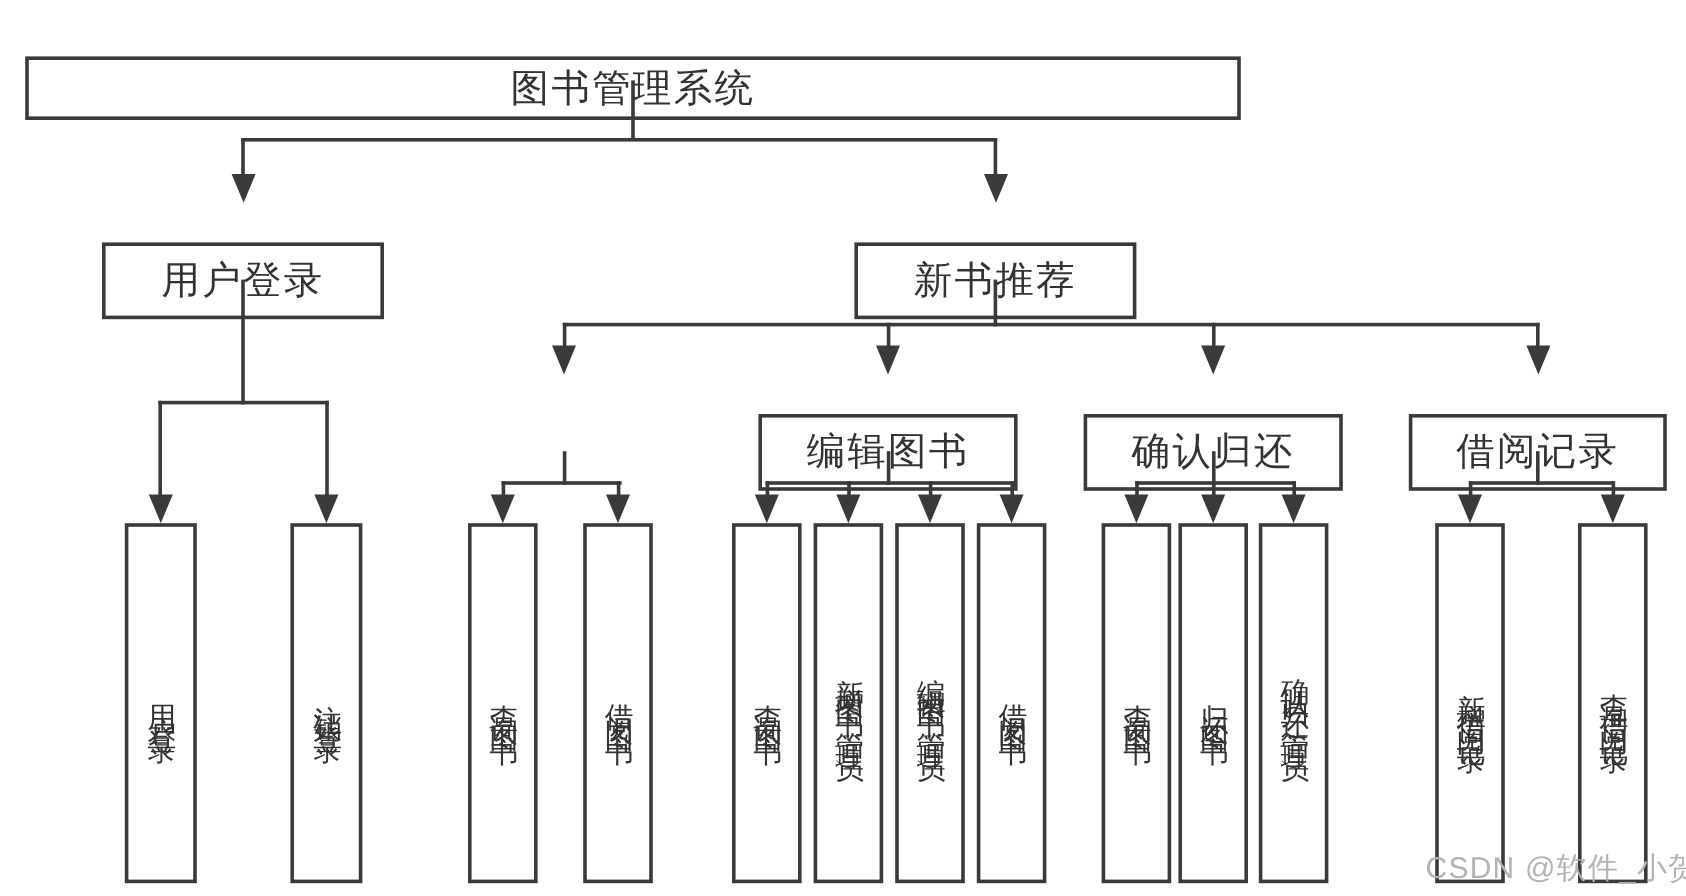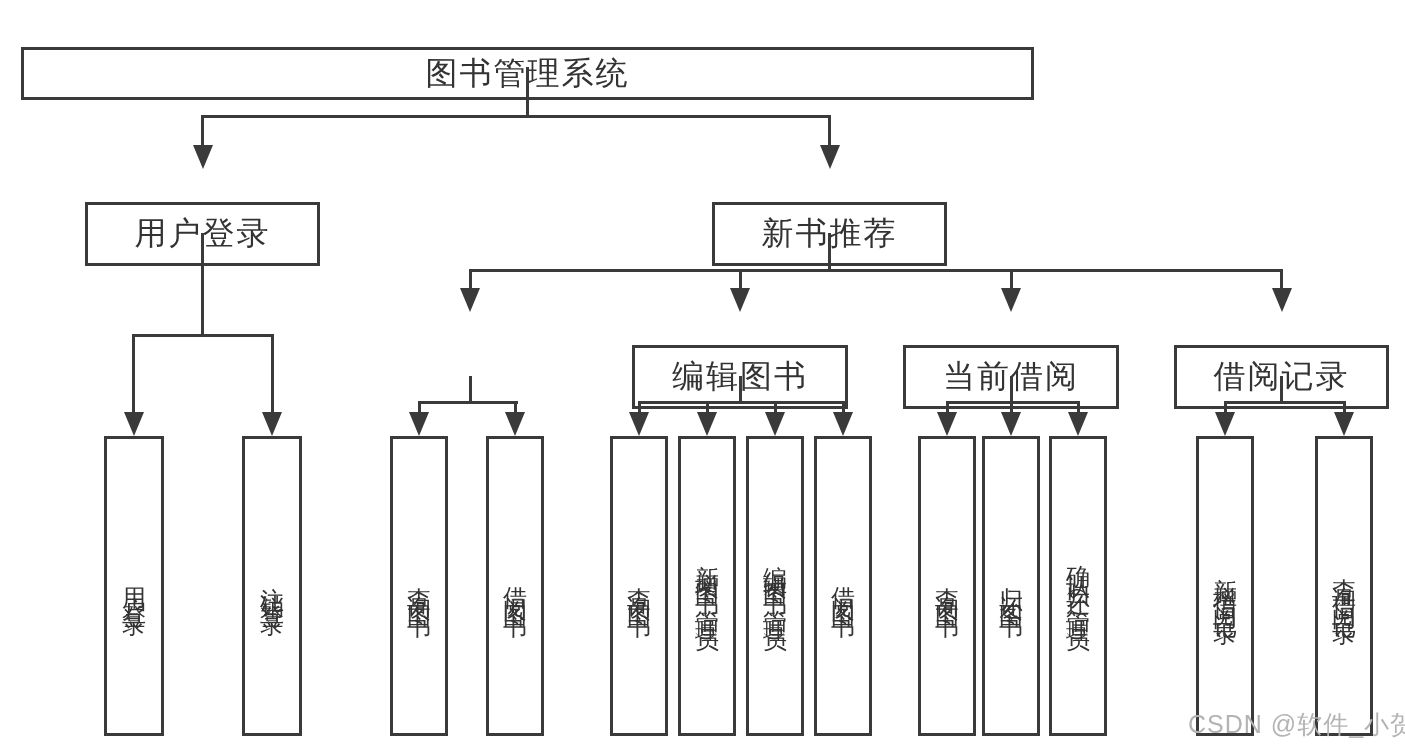--- a/index.html
+++ b/index.html
@@ -147,21 +147,21 @@
   <div class="v" id="v-l2nb"></div>
   <div class="v" id="v-l2bb"></div>
   <div class="v" id="v-l2cb"></div>
   <div class="v" id="v-l2br"></div>
   <div class="arw" id="a-nb"></div>
   <div class="arw" id="a-bb"></div>
   <div class="arw" id="a-cb"></div>
   <div class="arw" id="a-br"></div>
 
   <div class="box" id="b-bb">编辑图书</div>
-  <div class="box" id="b-cb">当前借阅</div>
+  <div class="box" id="b-cb">确认归还</div>
   <div class="box" id="b-br">借阅记录</div>
 
   <div class="v" id="v-nbs"></div>
   <div class="h" id="h-nb"></div>
   <div class="v" id="v-nb1"></div>
   <div class="v" id="v-nb2"></div>
   <div class="arw" id="a-nb1"></div>
   <div class="arw" id="a-nb2"></div>
 
   <div class="v" id="v-bbs"></div>

